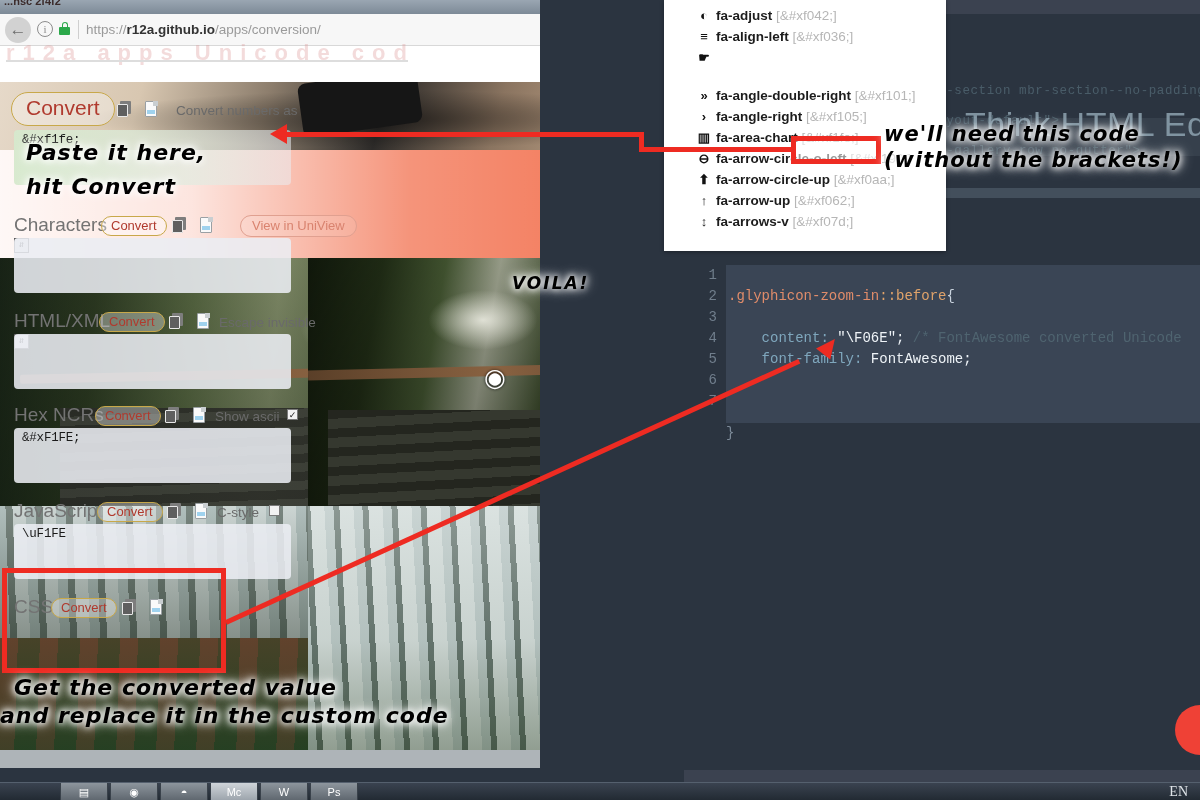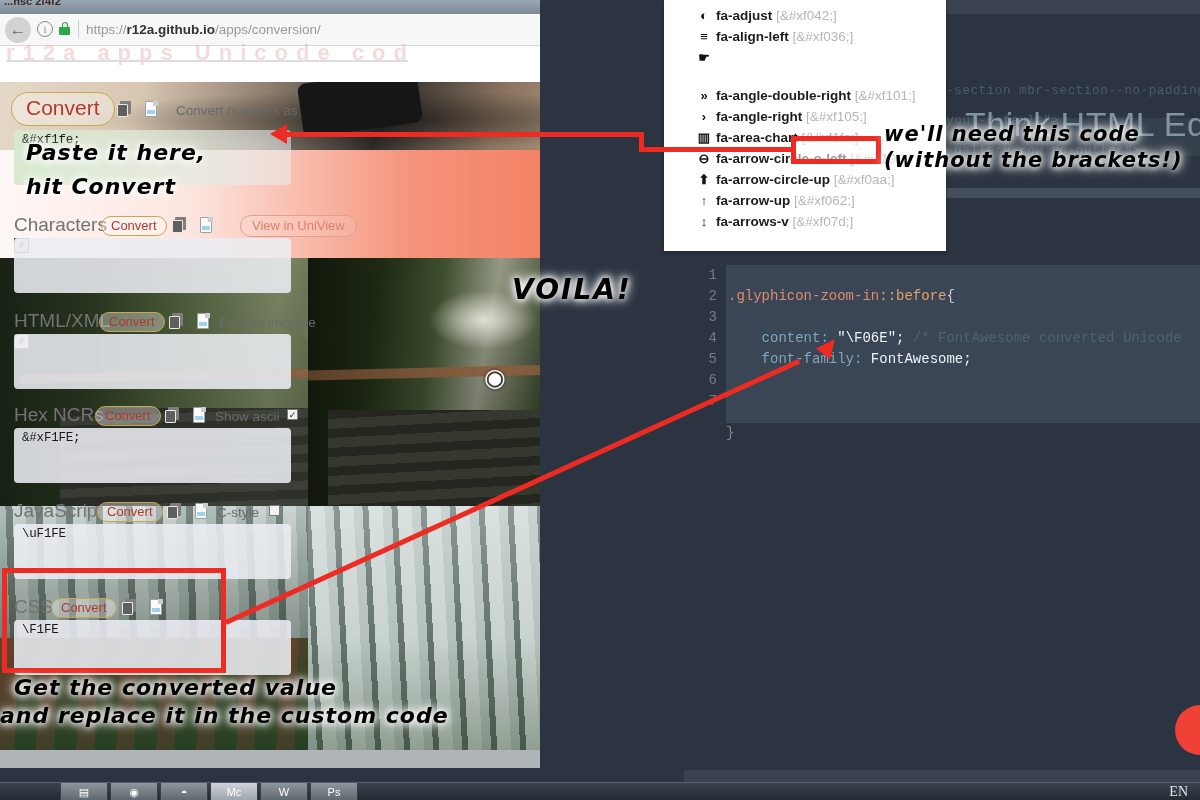--- a/index.html
+++ b/index.html
@@ -304,21 +304,21 @@
   }
   .redarrow-head {
     position:absolute; width:0; height:0;
   }
   #ann-highlight-box { left:791px; top:136px; width:90px; height:28px; border-width:5px; background:rgba(255,255,255,.55); }
   #ann-need { left:884px; top:122px; font-size:21px; }
   #ann-need2 { left:884px; top:148px; font-size:21px; }
 
   #ann-paste1 { left:26px; top:140px; font-size:22px; }
   #ann-paste2 { left:26px; top:174px; font-size:22px; }
-  #ann-voila  { left:512px; top:273px; font-size:28px; letter-spacing:2px; }
+  #ann-voila  { left:512px; top:273px; font-size:17px; letter-spacing:2px; }
   #ann-get1   { left:14px; top:675px; font-size:22px; }
   #ann-get2   { left:0; top:703px; font-size:22px; }
 
   #ann-css-box { left:2px; top:568px; width:224px; height:105px; }
 
   
   #arrow1-shaft { left:284px; top:132px; width:360px; height:5px; }
   #arrow1-head {
     left:270px; top:124px;
     border-top:10px solid transparent; border-bottom:10px solid transparent;
@@ -542,21 +542,20 @@
       <div class="icn-copy" style="left:122px">
           <div class="b1"></div>
           <div class="b2"></div>
         </div>
       <div class="icn-page" style="left:149px">
           <div class="pg"></div>
           <div class="fold2"></div>
           <div class="bar"></div>
         </div>
     </div>
-    <div class="textarea" style="top:24px">\F1FE</div>
   </div>
 
   <div class="abs" id="eye-glyph">◉</div>
 
 </div>
 
 <div class="abs" id="fa-popup">
   <div style="height:5px"></div>
   <div class="fa-item"><span class="gl">◐</span><span>fa-adjust</span> <span class="code">[&amp;#xf042;]</span></div>
   <div class="fa-item"><span class="gl">≡</span><span>fa-align-left</span> <span class="code">[&amp;#xf036;]</span></div>

